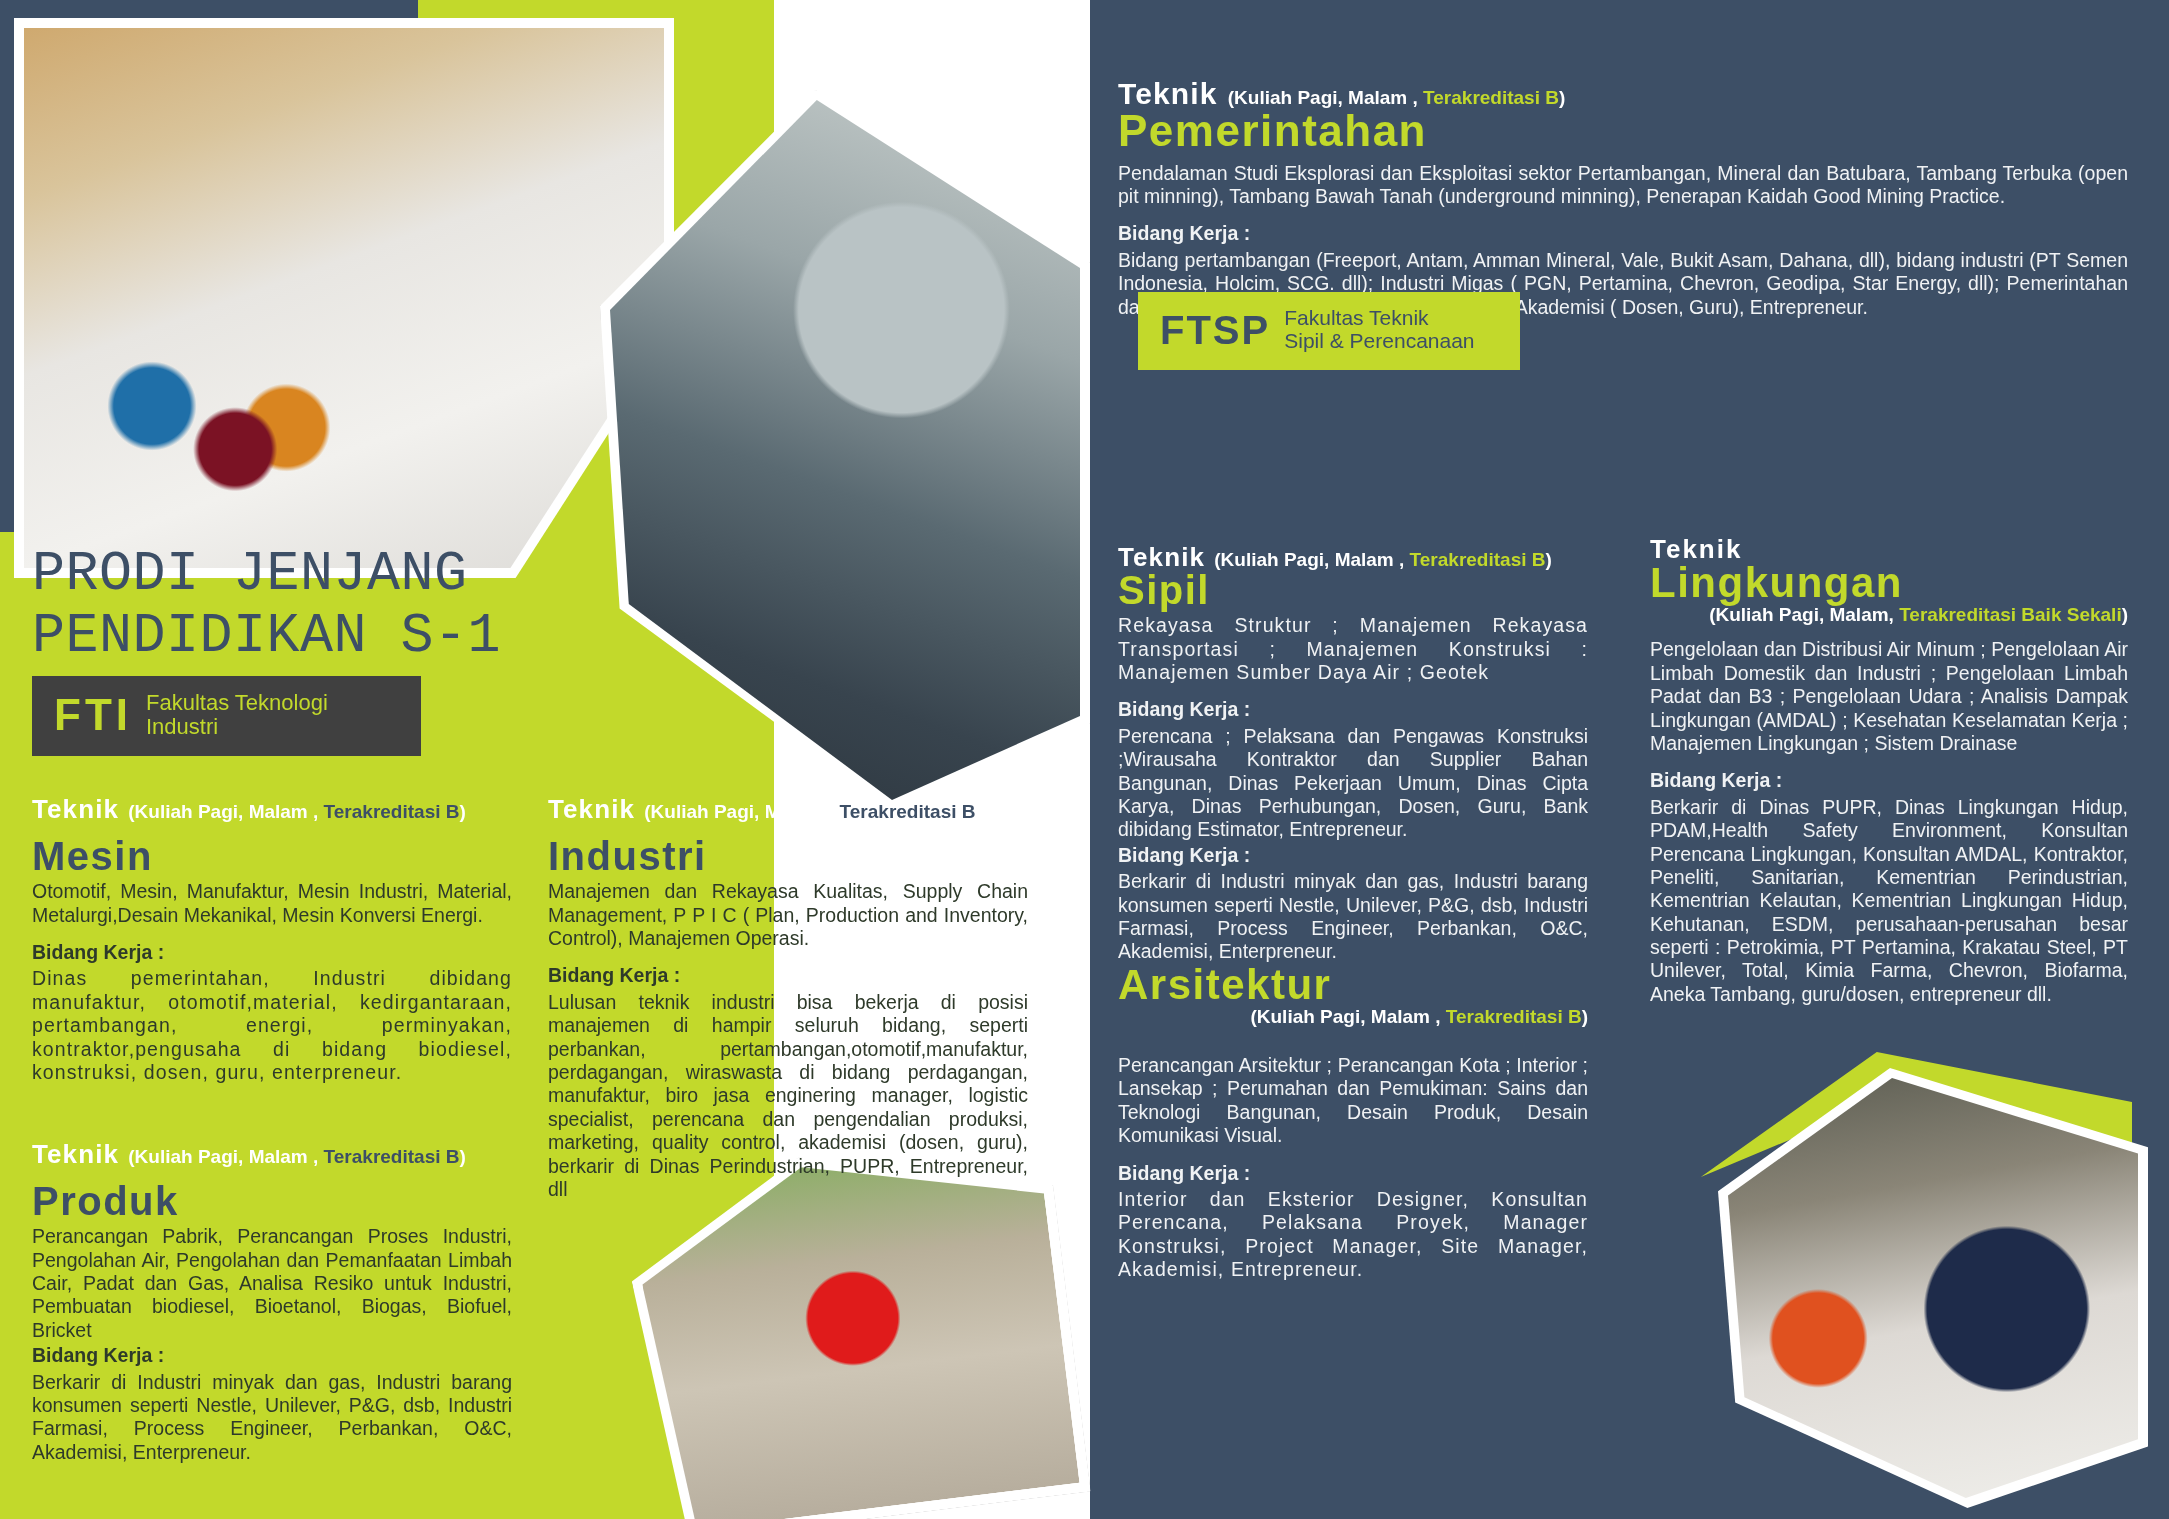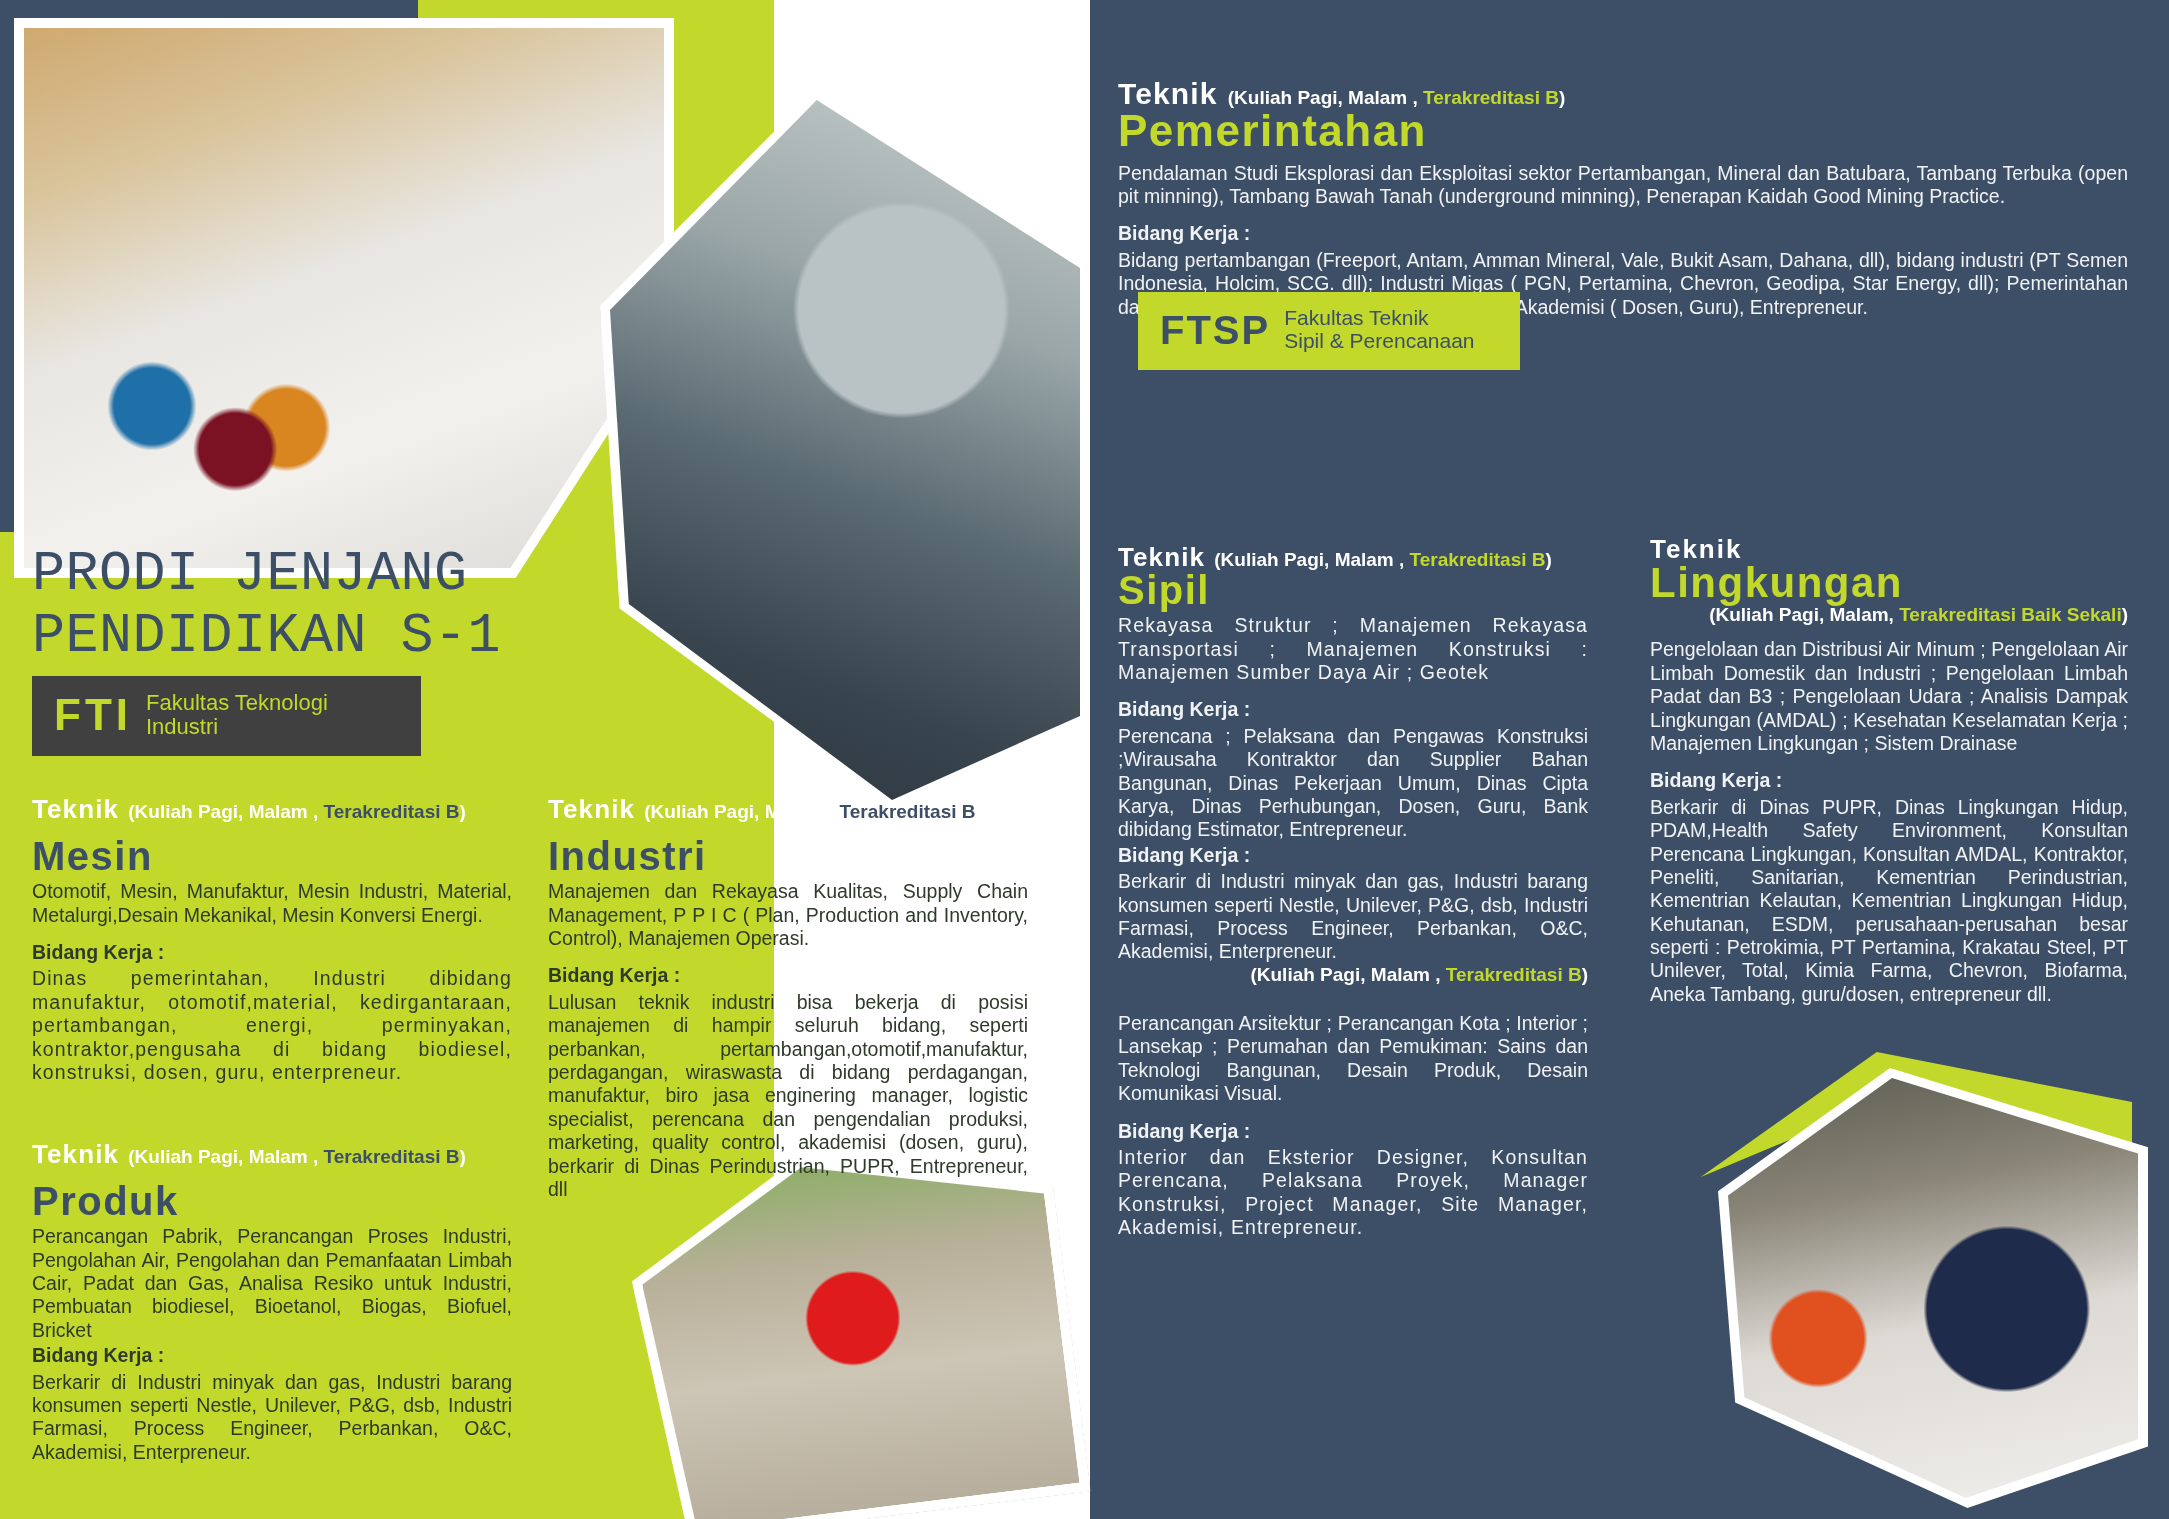--- a/index.html
+++ b/index.html
@@ -196,20 +196,21 @@
     </div>
     <div class="name spaced">Sipil</div>
     <div class="body spaced">Rekayasa Struktur ; Manajemen  Rekayasa Transportasi ;  Manajemen  Konstruksi : Manajemen Sumber Daya Air ; Geotek</div>
     <div class="bk">Bidang Kerja :</div>
     <div class="body">Perencana ;  Pelaksana dan Pengawas Konstruksi ;Wirausaha Kontraktor  dan Supplier Bahan Bangunan,  Dinas Pekerjaan Umum,  Dinas Cipta Karya,  Dinas Perhubungan,  Dosen, Guru, Bank dibidang Estimator, Entrepreneur.</div>
     <div class="bk tight">Bidang Kerja :</div>
     <div class="body">Berkarir di Industri minyak dan gas, Industri barang konsumen seperti Nestle, Unilever, P&amp;G,  dsb, Industri Farmasi, Process Engineer, Perbankan, O&amp;C, Akademisi, Enterpreneur.</div>
   </div>
 
   <div class="prog on-navy" style="left:1118px;top:965px;width:470px;">
+    <div class="name" style="font-size:42px;">Arsitektur</div>
     <div class="sub"><span>(Kuliah Pagi, Malam , </span><span class="acc">Terakreditasi B</span><span>)</span></div>
     <div class="body" style="margin-top:26px;">Perancangan Arsitektur ;   Perancangan Kota ; Interior ; Lansekap ; Perumahan dan Pemukiman: Sains dan  Teknologi  Bangunan, Desain Produk, Desain Komunikasi Visual.</div>
     <div class="bk">Bidang Kerja :</div>
     <div class="body spaced">Interior dan Eksterior Designer, Konsultan Perencana, Pelaksana Proyek, Manager Konstruksi, Project Manager, Site Manager, Akademisi, Entrepreneur.</div>
   </div>
 
   <div class="prog on-navy" style="left:1650px;top:500px;width:478px;">
     <div class="line1">
       <span class="tk">Teknik</span>
     </div>

